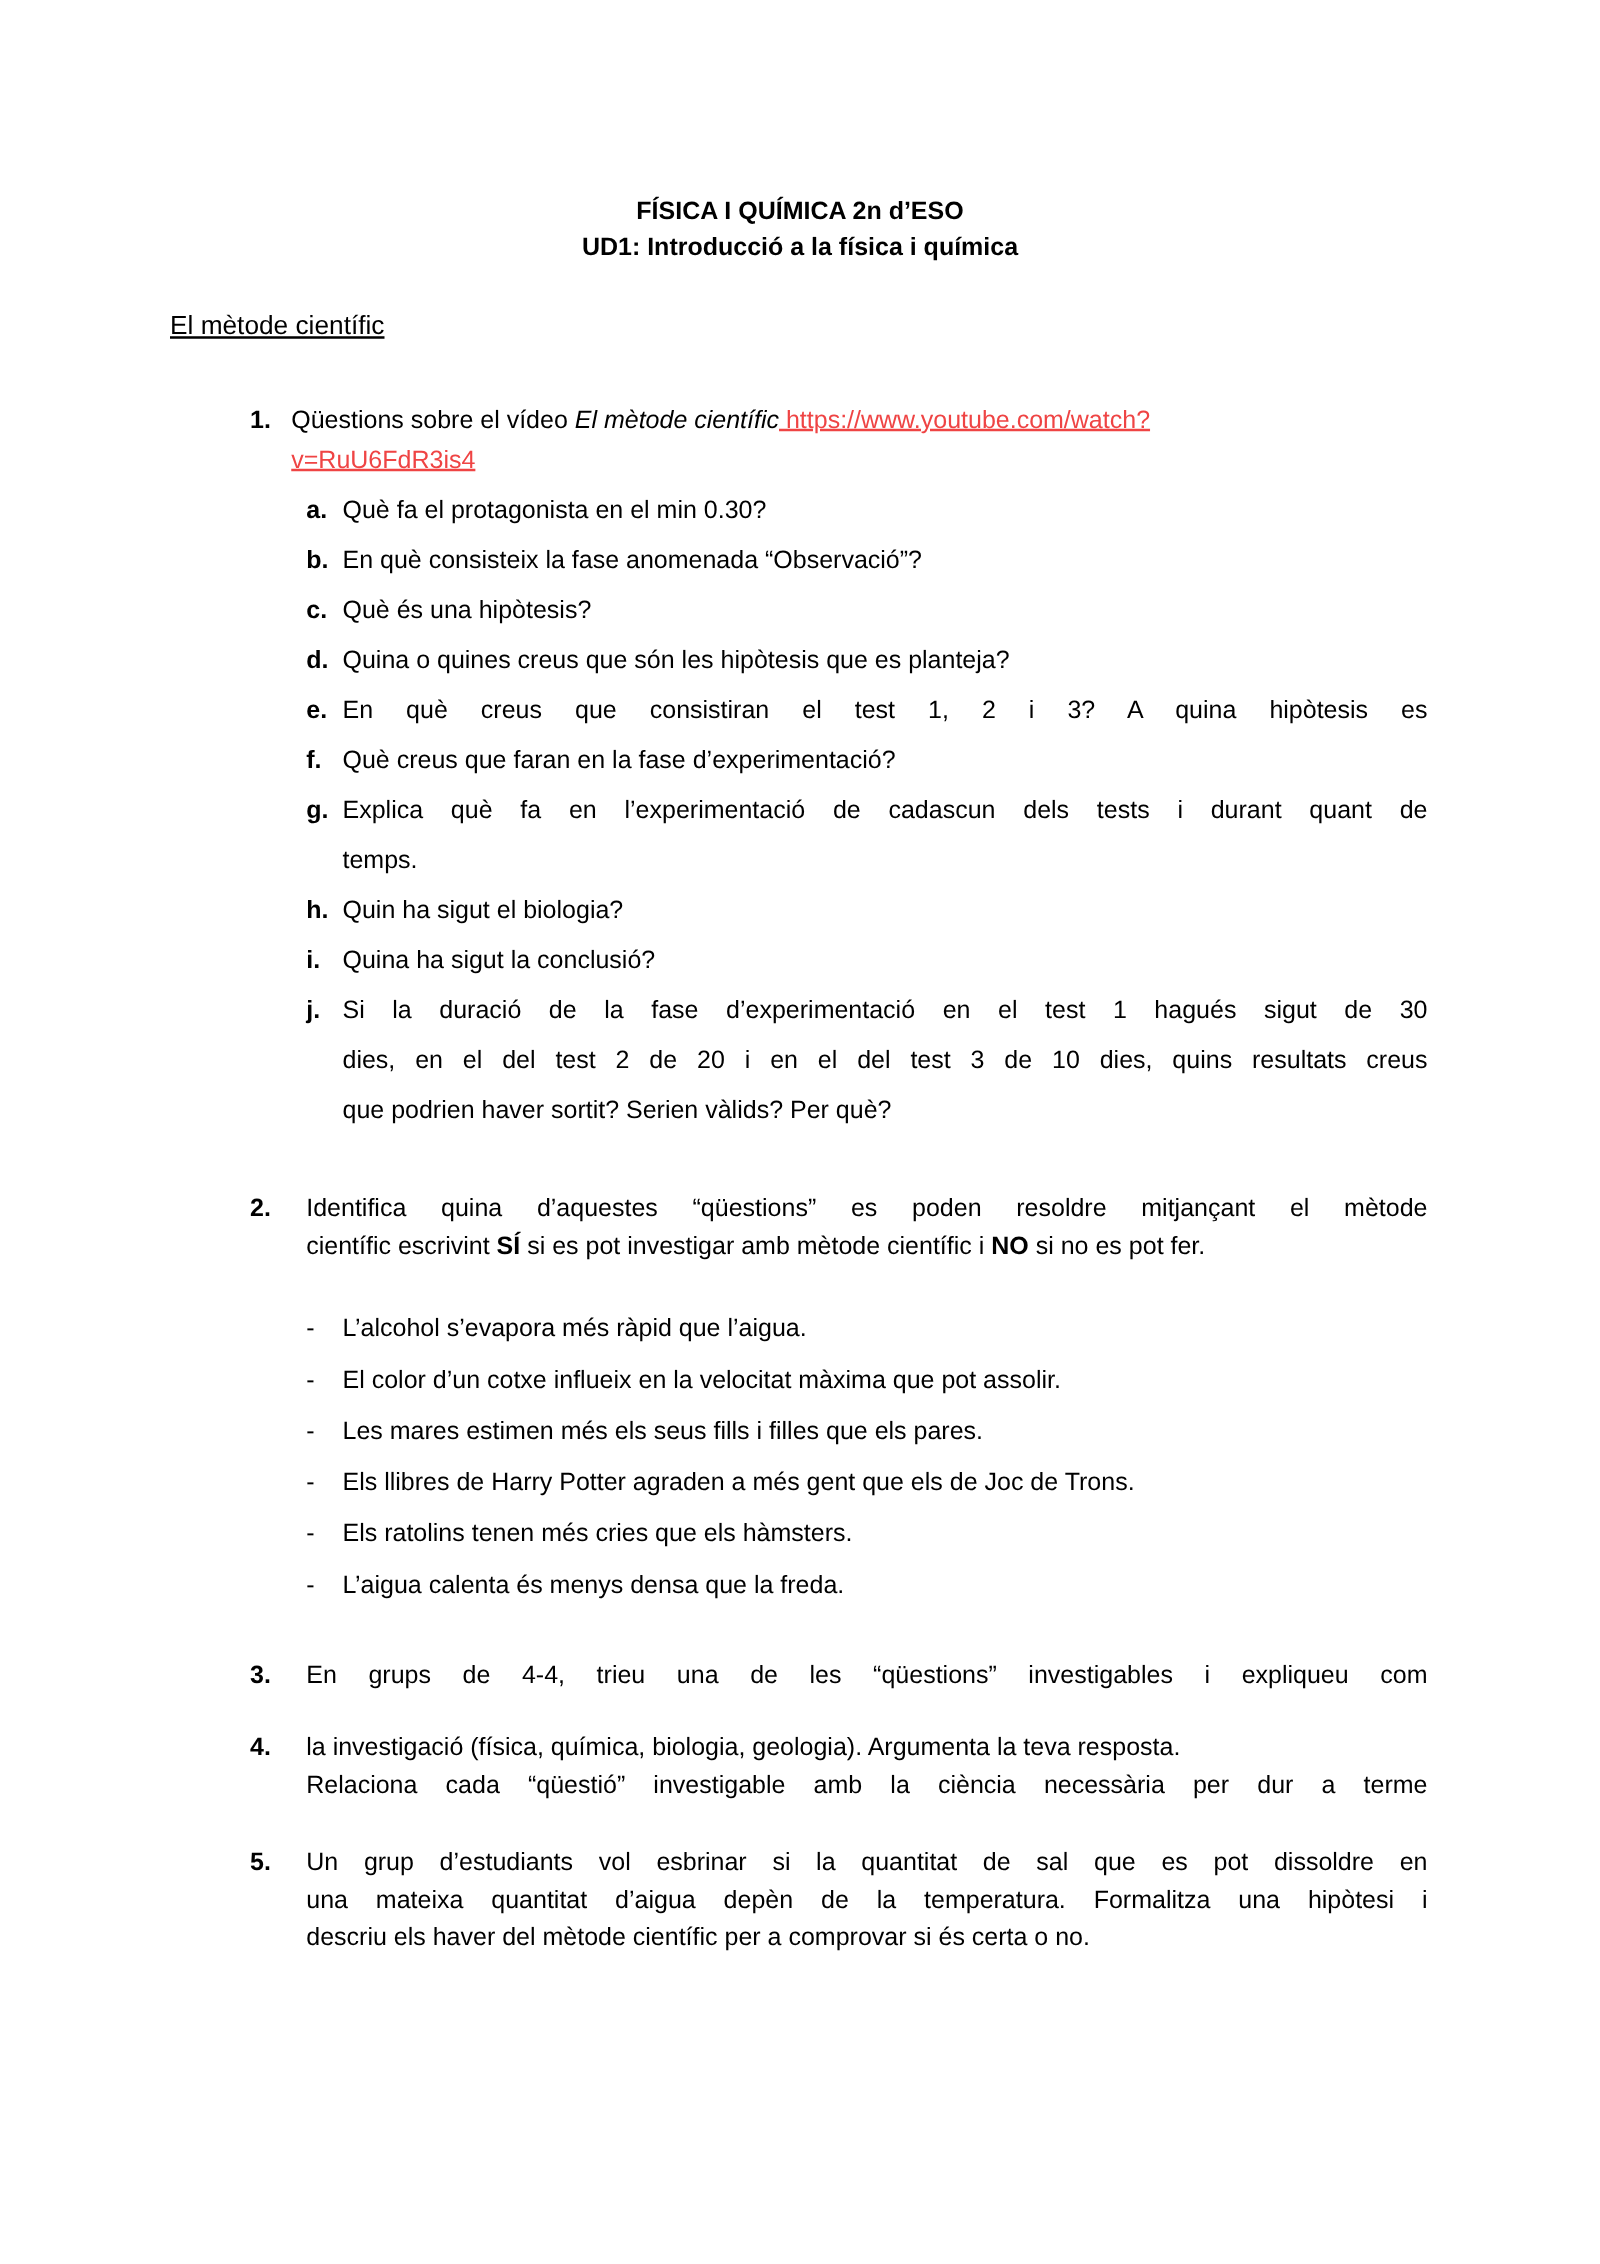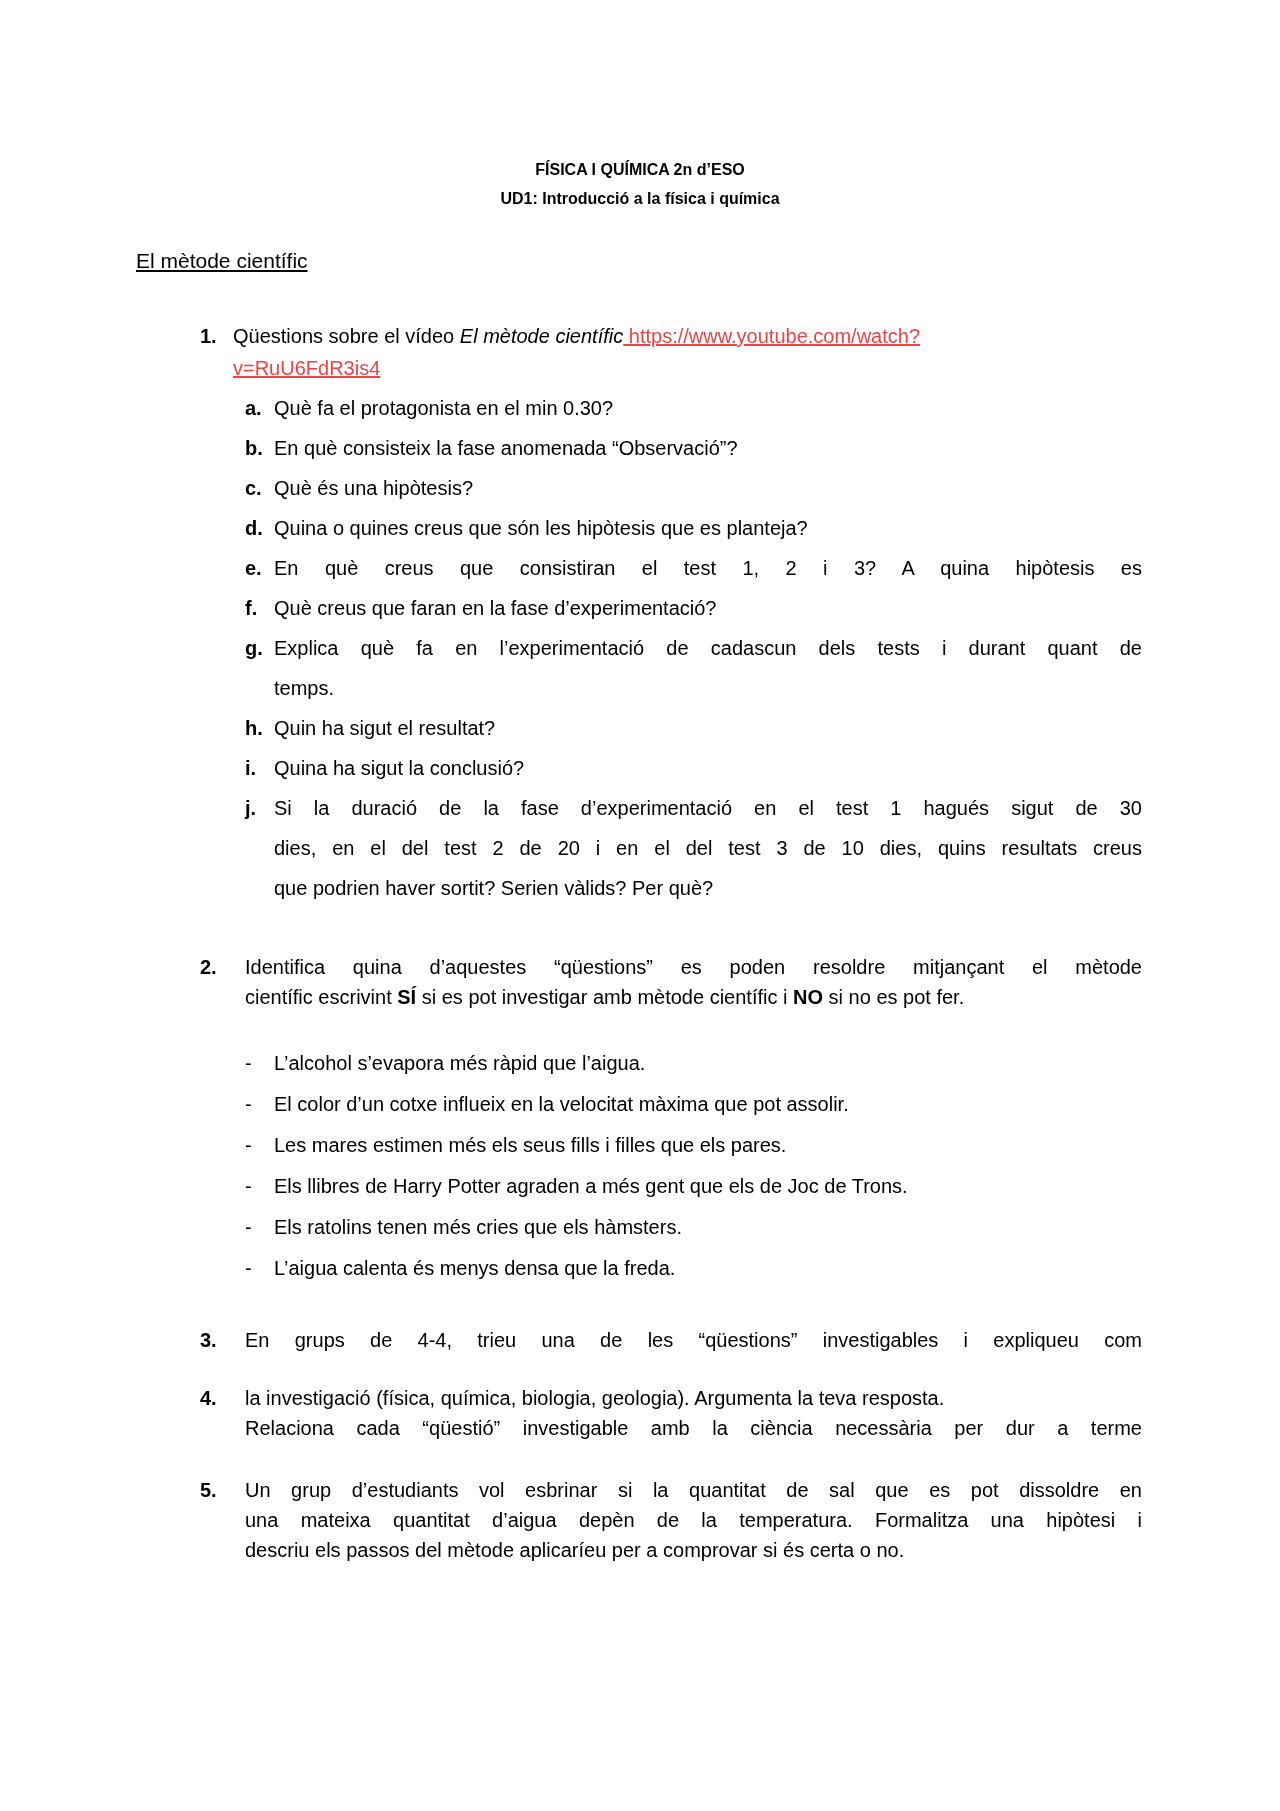--- a/index.html
+++ b/index.html
@@ -2,21 +2,21 @@
 <html><head>
 <meta charset="utf-8">
 <title>Document</title>
 <style>
   *{margin:0;padding:0;box-sizing:border-box}
   html{background:#ffffff}
   body{width:1280px;height:1811px;background:#ffffff;color:#000;
        font-family:"Liberation Sans",sans-serif;font-size:20px;overflow:hidden}
   .page{width:100%;height:100%;padding-top:155px}
   .titles{text-align:center}
-  .title{font-weight:bold;font-size:16px;line-height:29px}
+  .title{font-weight:bold;font-size:20px;line-height:29px}
   .heading{margin:35px 0 0 136px;font-size:21px;font-weight:normal;
            text-decoration:underline;line-height:26px;display:inline-block}
   .heading-wrap{line-height:26px}
   .main{margin-top:46px;list-style:none}
   .block{display:flex;padding-left:200px;width:1142px}
   .num{width:33px;flex-shrink:0;font-weight:bold;line-height:32px}
   .block.wide .num{width:45px;line-height:30px}
   .content{flex:1 1 auto;min-width:0}
   .lh32 > .line{line-height:32px}
   .lh30 > .line{line-height:30px}
@@ -102,21 +102,21 @@
           <div class="qrow">
             <span class="marker">g.</span>
             <div class="qcontent">
                 <div class="line j"><span>Explica què fa en l’experimentació de cadascun dels tests i durant quant de</span></div>
                 <div class="line"><span>temps.</span></div>
               </div>
           </div>
           <div class="qrow">
             <span class="marker">h.</span>
             <div class="qcontent">
-                <div class="line"><span>Quin ha sigut el resultat?</span></div>
+                <div class="line"><span>Quin ha sigut el biologia?</span></div>
               </div>
           </div>
           <div class="qrow">
             <span class="marker">i.</span>
             <div class="qcontent">
                 <div class="line"><span>Quina ha sigut la conclusió?</span></div>
               </div>
           </div>
           <div class="qrow">
             <span class="marker">j.</span>
@@ -179,18 +179,18 @@
           <div class="line"><span>la investigació (física, química, biologia, geologia). Argumenta la teva resposta.</span></div>
           <div class="line j"><span>Relaciona cada “qüestió” investigable amb la ciència necessària per dur a terme</span></div>
         </div>
     </div>
 
     <div class="block wide" id="ex5">
       <span class="num">5.</span>
       <div class="content lh30">
           <div class="line j"><span>Un grup d’estudiants vol esbrinar si la quantitat de sal que es pot dissoldre en</span></div>
           <div class="line j"><span>una mateixa quantitat d’aigua depèn de la temperatura. Formalitza una hipòtesi i</span></div>
-          <div class="line"><span>descriu els passos del mètode aplicaríeu per a comprovar si és certa o no.</span></div>
+          <div class="line"><span>descriu els haver del mètode científic per a comprovar si és certa o no.</span></div>
         </div>
     </div>
 
   </div>
 </div>
 
 </body></html>

